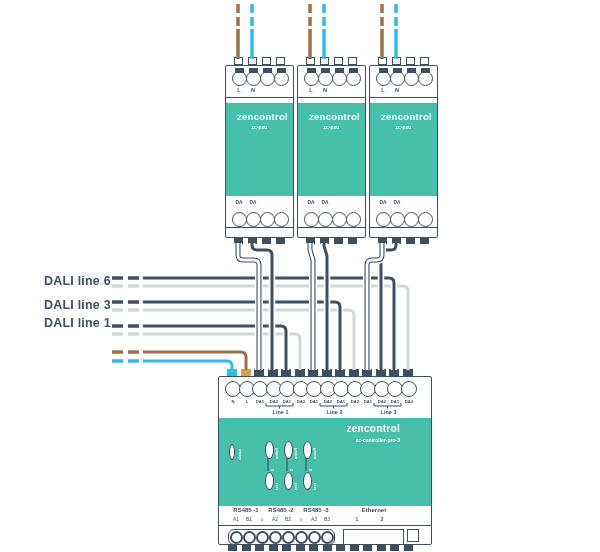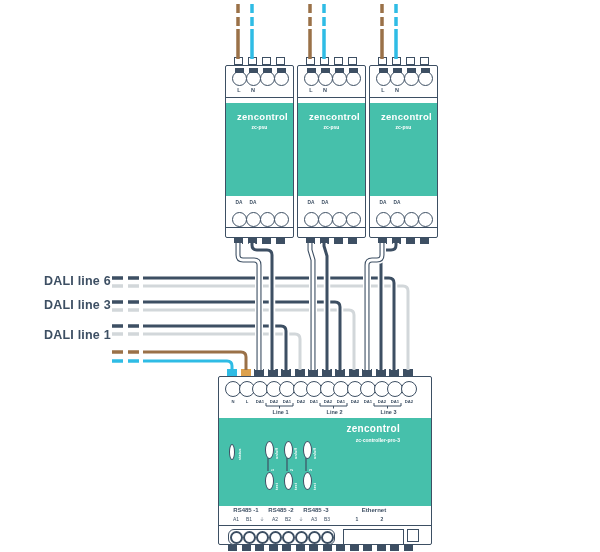--- a/index.html
+++ b/index.html
@@ -32,21 +32,21 @@
   #controller .brand { left:auto; right:31px; text-align:right; top:5px; font-size:10px; }
   #controller .model { position:absolute; right:31px; top:19px; color:#fff;
     font-weight:bold; font-size:5px; white-space:nowrap; }
   .tinylab { position:absolute; color:#3D4F63; font-weight:bold; white-space:nowrap;
     transform:translateX(-50%); }
   .vlab { position:absolute; color:#fff; font-size:3.6px; font-weight:bold;
     transform-origin:0 0; transform:rotate(-90deg); white-space:nowrap; letter-spacing:.2px; }
   .oval { position:absolute; background:#fff; border:1px solid #3D4F63; border-radius:50%; }
   .dali-label { position:absolute; left:44px; color:#3D4F63; font-weight:bold;
     font-size:12.5px; z-index:3; letter-spacing:.2px; }
-  #dali-label-3 { top:274px; } #dali-label-2 { top:298px; } #dali-label-1 { top:328px; }
+  #dali-label-3 { top:274px; } #dali-label-2 { top:298px; } #dali-label-1 { top:316px; }
   #wires { position:absolute; left:0; top:0; z-index:2; pointer-events:none; }
   .ports-row { position:absolute; left:0; right:0; top:148px; height:21px;
     border-top:1.5px solid #3D4F63; }
   .port { position:absolute; background:#fff; border:1.5px solid #3D4F63; }
 </style>
 </head>
 <body>
 
 <div id="canvas">
 

